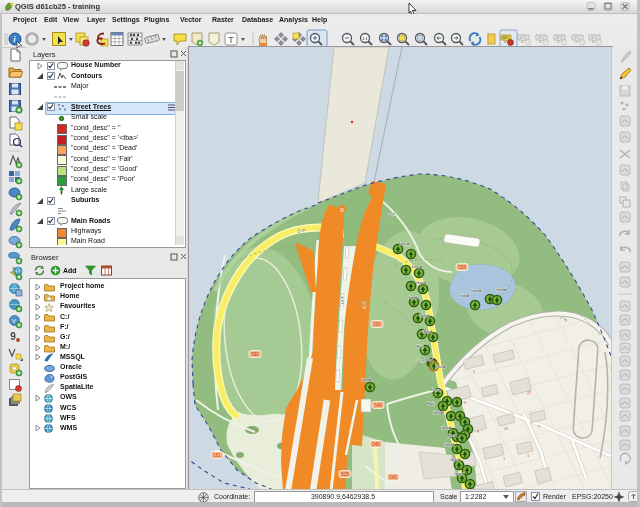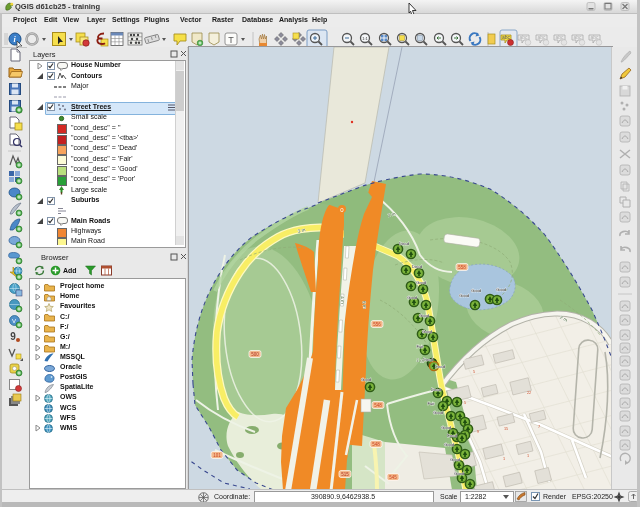--- a/index.html
+++ b/index.html
@@ -475,21 +475,21 @@
       <div style="position:absolute;left:27px;top:177px;width:8px;height:8px;background:#fdf78f;border:1px solid #666;"></div>
       <div class="tx" style="left:41px;top:176.4px;">Main Road</div>
     </div>
 
   <div class="abs" style="left:148px;top:14px;width:8px;height:184px;background:#f0f0f0;border-left:1px solid #d0d0d0;">
      <div style="position:absolute;top:0;width:8px;height:9px;background:#e2e2e2;"></div>
      <div style="position:absolute;top:10px;width:8px;height:40px;background:#cdcdcd;"></div>
      <div style="position:absolute;bottom:0;width:8px;height:9px;background:#e2e2e2;"></div>
   </div>
 
-  <div class="abs phead" style="left:14px;top:206px;">Browser</div>
+  <div class="abs phead" style="left:4px;top:206px;">Browser</div>
   <svg class="abs" style="left:143px;top:206px;" width="16" height="8" viewBox="0 0 16 8">
     <rect x="1" y="1" width="6" height="6" fill="none" stroke="#555" stroke-width="1"></rect>
     <path d="M11,1 L16,6 M16,1 L11,6" stroke="#555" stroke-width="1"></path>
   </svg>
   <div class="abs" id="browsertools" style="left:2px;top:216px;width:155px;height:16px;">
       <svg style="position:absolute;left:5px;top:2px;" width="11" height="11" viewBox="0 0 11 11">
         <path d="M1.5,5.5 A4,4 0 0 1 9,3.5 M9.5,5.5 A4,4 0 0 1 2,7.5" stroke="#3a7a3a" stroke-width="1.3" fill="none"></path>
         <path d="M9,1 L9.5,4 L6.5,3.5 Z M2,10 L1.5,7 L4.5,7.5 Z" fill="#3a7a3a"></path>
       </svg>
       <svg style="position:absolute;left:21px;top:2px;" width="11" height="11" viewBox="0 0 11 11">

